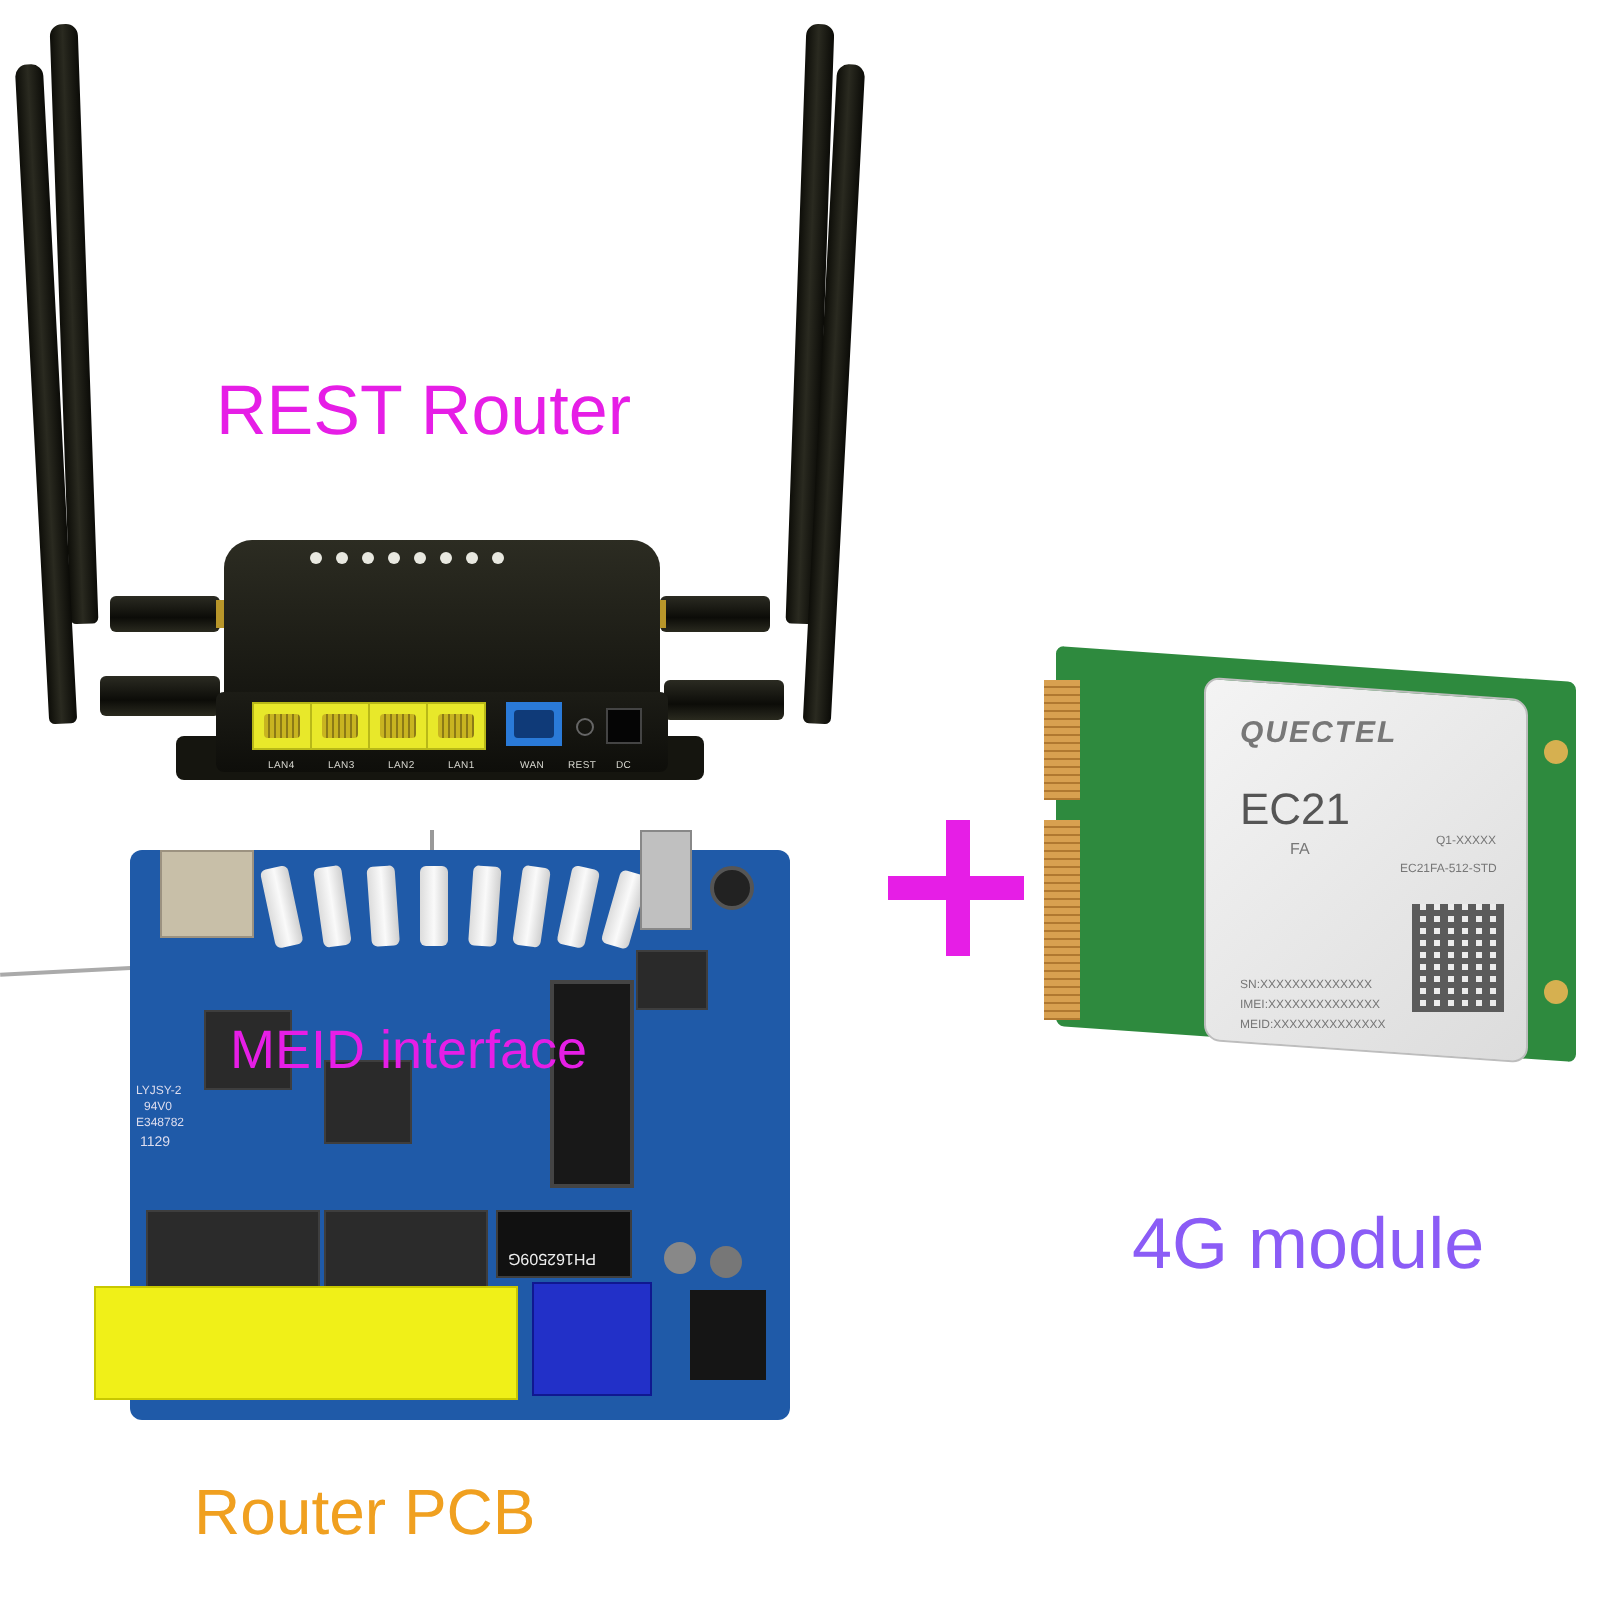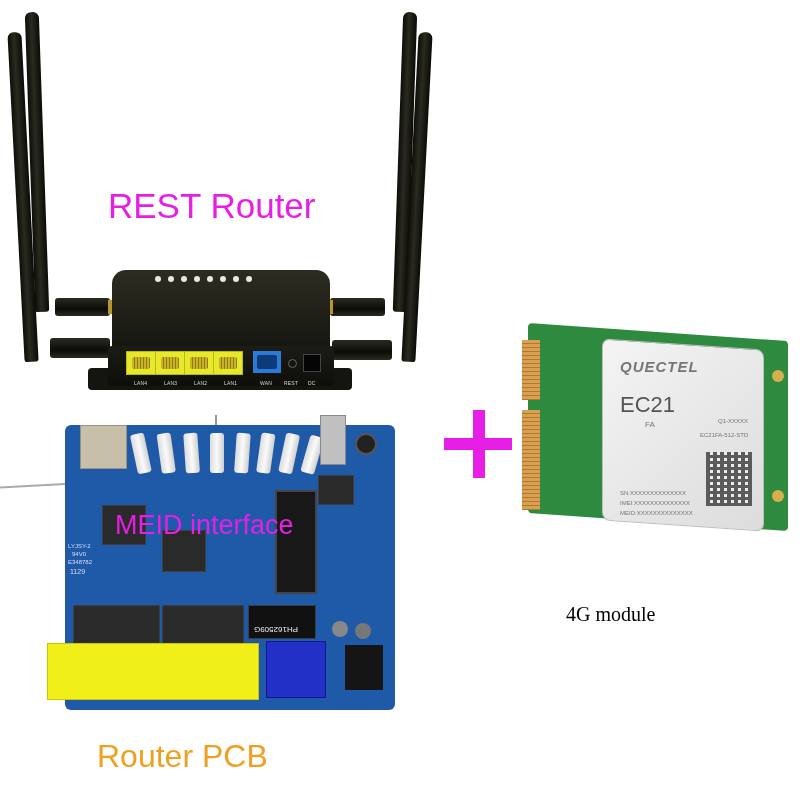--- a/index.html
+++ b/index.html
@@ -156,13 +156,13 @@
   <span class="abs" style="left:110px;top:82px;font-size:22px;color:#555;">EC21</span>
   <span class="abs" style="left:112px;top:110px;font-size:8px;color:#777;margin-left:23px;">FA</span>
   <span class="abs" style="left:208px;top:108px;font-size:6px;color:#777;">Q1-XXXXX</span>
   <span class="abs" style="left:190px;top:122px;font-size:6px;color:#777;">EC21FA-512-STD</span>
   <div class="qr" style="left:196px;top:142px;width:46px;height:54px;"></div>
   <span class="abs" style="left:110px;top:180px;font-size:6px;color:#777;">SN:XXXXXXXXXXXXXX</span>
   <span class="abs" style="left:110px;top:190px;font-size:6px;color:#777;">IMEI:XXXXXXXXXXXXXX</span>
   <span class="abs" style="left:110px;top:200px;font-size:6px;color:#777;">MEID:XXXXXXXXXXXXXX</span>
 </div>
 
-<span class="label" style="left:566px;top:604px;font-size:20px;color:#000000;font-family:Liberation Serif, serif;">4G module</span>
+<span class="label" style="left:566px;top:604px;font-size:36px;color:#8b5cf6;">4G module</span>
 
 </body></html>

